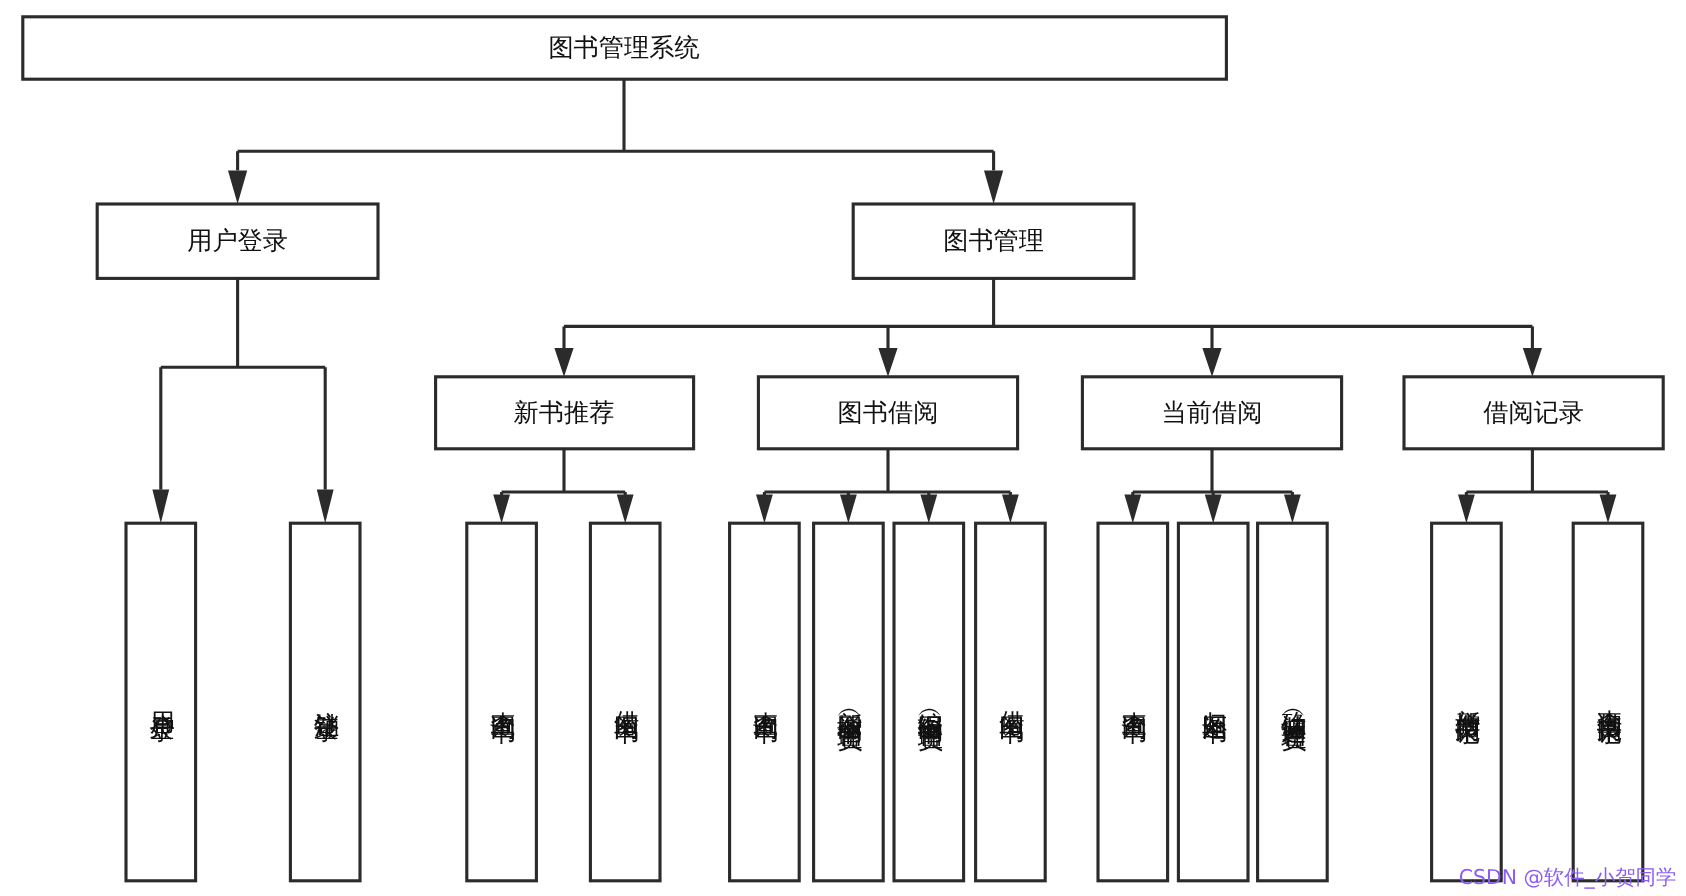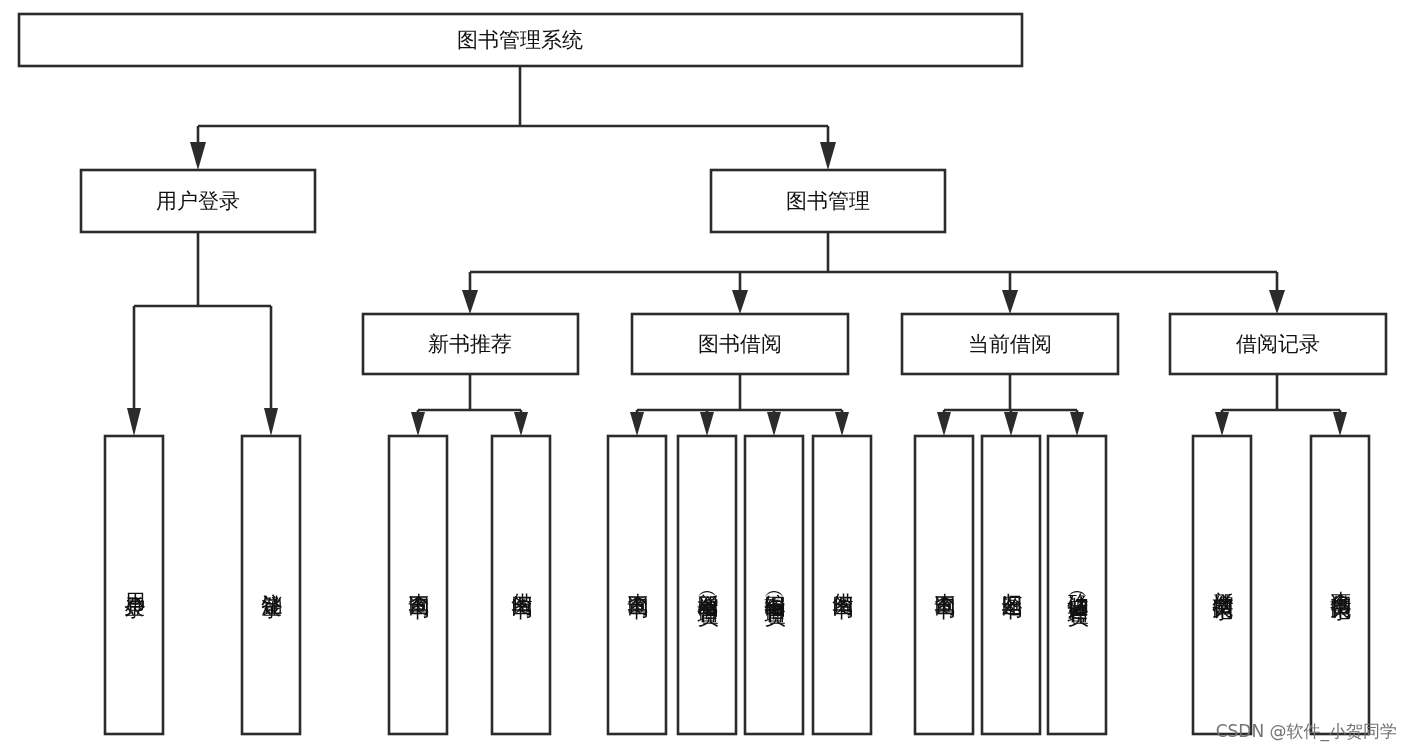--- a/index.html
+++ b/index.html
@@ -53,21 +53,21 @@
     writing-mode: vertical-rl;
     text-orientation: upright;
     letter-spacing: 2px;
   }
   .watermark {
     position: absolute;
     right: 8px;
     bottom: 4px;
     font-family: "DejaVu Sans", "Liberation Sans", sans-serif;
     font-size: 17px;
-    color: #737373;
+    color: #8b5cf6;
     white-space: nowrap;
     pointer-events: none;
     margin-top: 32px;
   }
 </style>
 </head>
 <body>
 
 <div id="diagram-root">
 

